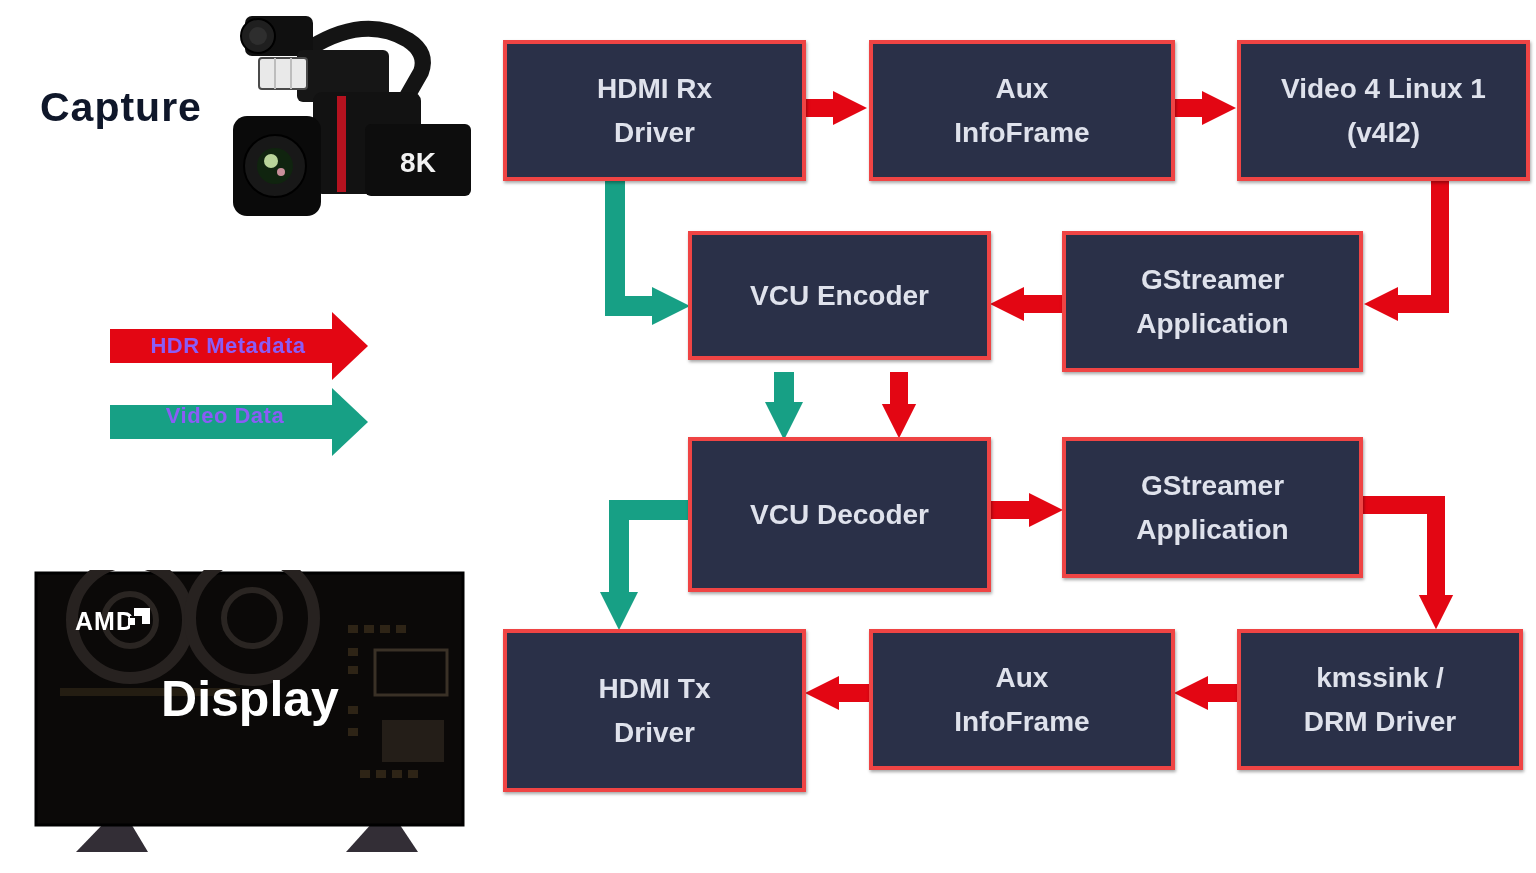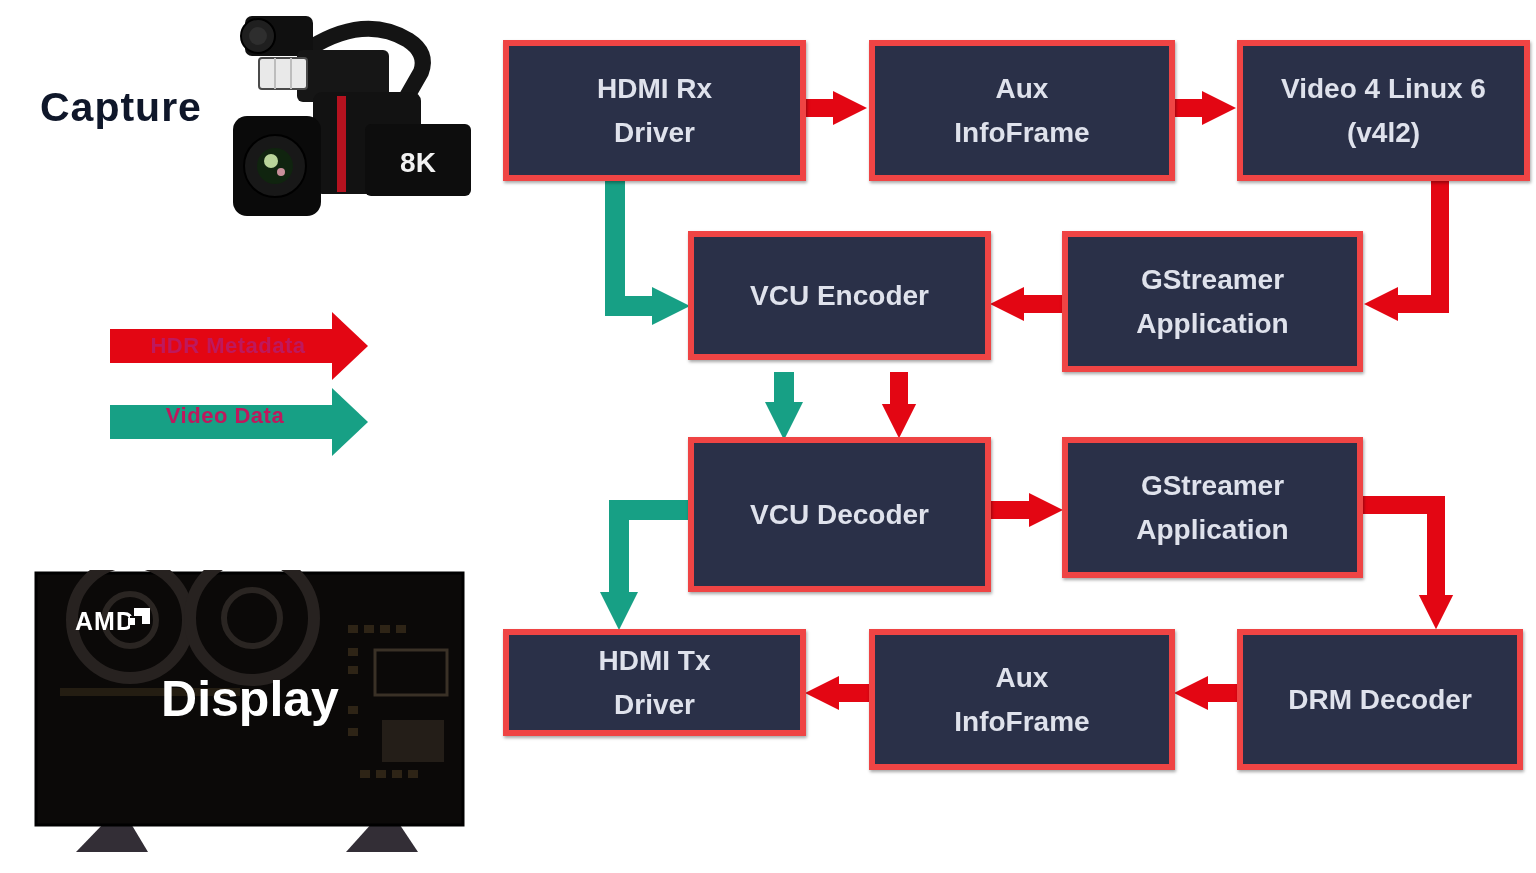--- a/index.html
+++ b/index.html
@@ -3,31 +3,31 @@
 <meta charset="utf-8">
 <style>
   html,body{margin:0;padding:0;background:#ffffff;}
   .stage{
     position:relative;width:1536px;height:873px;background:#ffffff;overflow:hidden;
     font-family:"Liberation Sans",sans-serif;
   }
   .overlay{position:absolute;left:0;top:0;width:1536px;height:873px;}
   .node{
     position:absolute;box-sizing:border-box;
-    background:#2a3048;border:6px solid #ef4444;
+    background:#2a3048;border:4px solid #ef4444;
     color:#dfe2ec;display:flex;flex-direction:column;align-items:center;justify-content:center;
     font-size:28px;font-weight:700;line-height:44px;text-align:center;
     box-shadow:1px 2px 3px rgba(0,0,0,0.35);
   }
   .caption{
     position:absolute;color:#0f172a;font-size:41px;font-weight:700;letter-spacing:1px;
   }
   .legend-label{
     position:absolute;transform:translate(-50%,-50%);
-    color:#be185d;font-size:22px;font-weight:700;white-space:nowrap;letter-spacing:0.5px;
+    color:#8b5cf6;font-size:22px;font-weight:700;white-space:nowrap;letter-spacing:0.5px;
   }
   .tv-wrap{position:absolute;left:30px;top:570px;width:440px;height:300px;}
   .cam-wrap{position:absolute;left:225px;top:0px;width:255px;height:240px;text-decoration:underline;}
 </style>
 </head>
 <body>
 
 <div class="stage">
 
   <svg class="overlay" viewBox="0 0 1536 873">
@@ -101,50 +101,51 @@
 
   <div class="node" style="left:503px;top:40px;width:303px;height:141px;">
     <span>HDMI Rx</span>
     <span>Driver</span>
   </div>
   <div class="node" style="left:869px;top:40px;width:306px;height:141px;">
     <span>Aux</span>
     <span>InfoFrame</span>
   </div>
   <div class="node" style="left:1237px;top:40px;width:293px;height:141px;">
-    <span>Video 4 Linux 6</span>
+    <span>Video 4 Linux 1</span>
     <span>(v4l2)</span>
   </div>
 
   <div class="node" style="left:688px;top:231px;width:303px;height:129px;">
     <span>VCU Encoder</span>
   </div>
   <div class="node" style="left:1062px;top:231px;width:301px;height:141px;">
     <span>GStreamer</span>
     <span>Application</span>
   </div>
 
   <div class="node" style="left:688px;top:437px;width:303px;height:155px;">
     <span>VCU Decoder</span>
   </div>
   <div class="node" style="left:1062px;top:437px;width:301px;height:141px;">
     <span>GStreamer</span>
     <span>Application</span>
   </div>
 
-  <div class="node" style="left:503px;top:629px;width:303px;height:107px;">
+  <div class="node" style="left:503px;top:629px;width:303px;height:163px;">
     <span>HDMI Tx</span>
     <span>Driver</span>
   </div>
   <div class="node" style="left:869px;top:629px;width:306px;height:141px;">
     <span>Aux</span>
     <span>InfoFrame</span>
   </div>
   <div class="node" style="left:1237px;top:629px;width:286px;height:141px;">
-    <span>DRM Decoder</span>
+    <span>kmssink /</span>
+    <span>DRM Driver</span>
   </div>
 
   <div class="tv-wrap">
     <svg viewBox="0 0 440 295" width="440" height="295">
 
       <polygon points="75,252 100,252 118,282 46,282" fill="#332e36"></polygon>
       <polygon points="343,252 368,252 388,282 316,282" fill="#332e36"></polygon>
 
       <rect x="6" y="3" width="427" height="252" fill="#0b0908" stroke="#000000" stroke-width="3"></rect>
 

